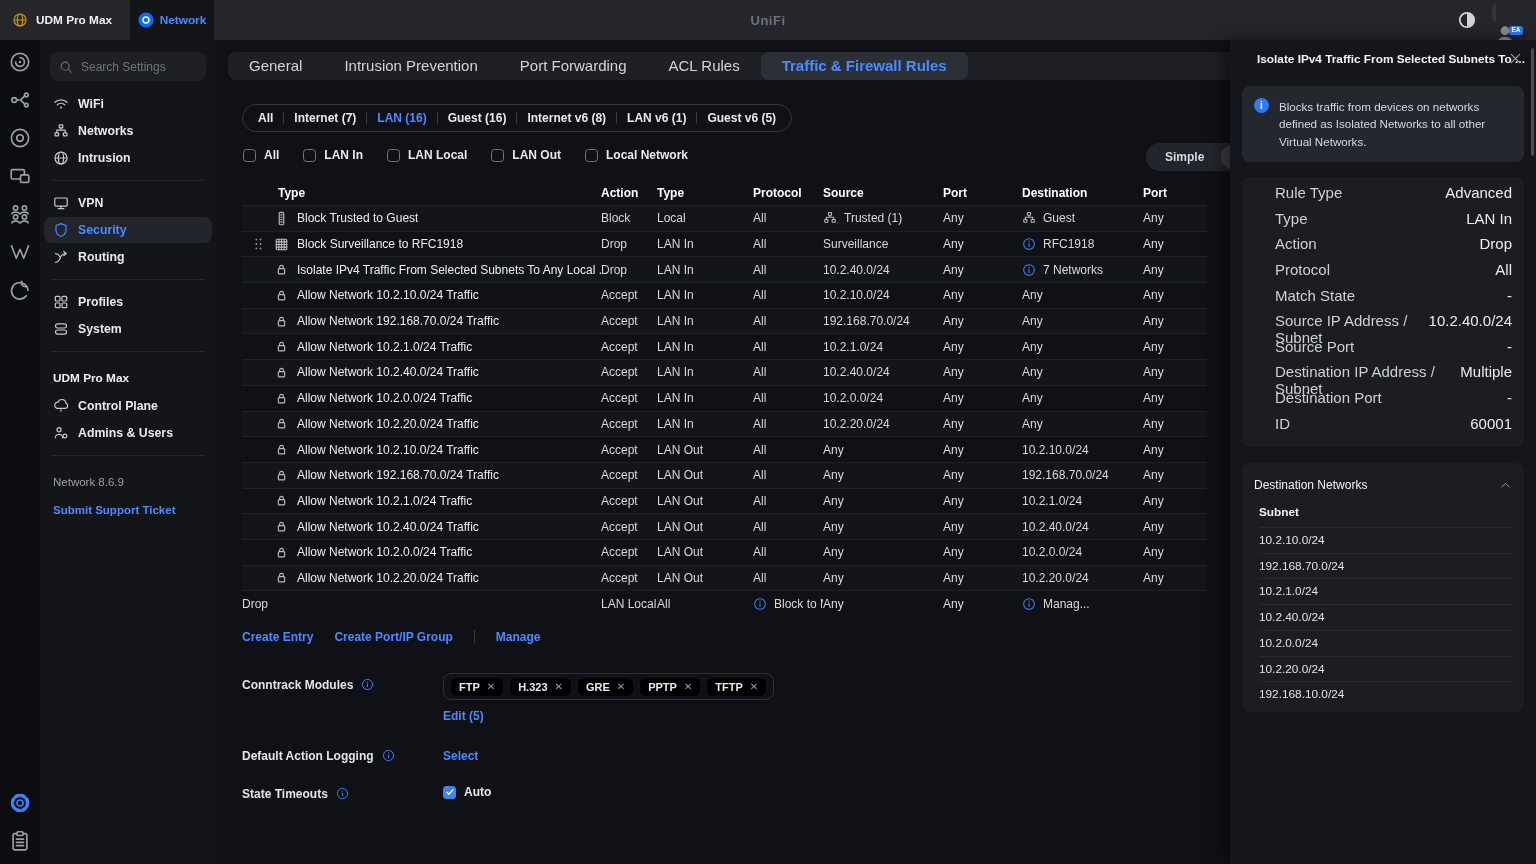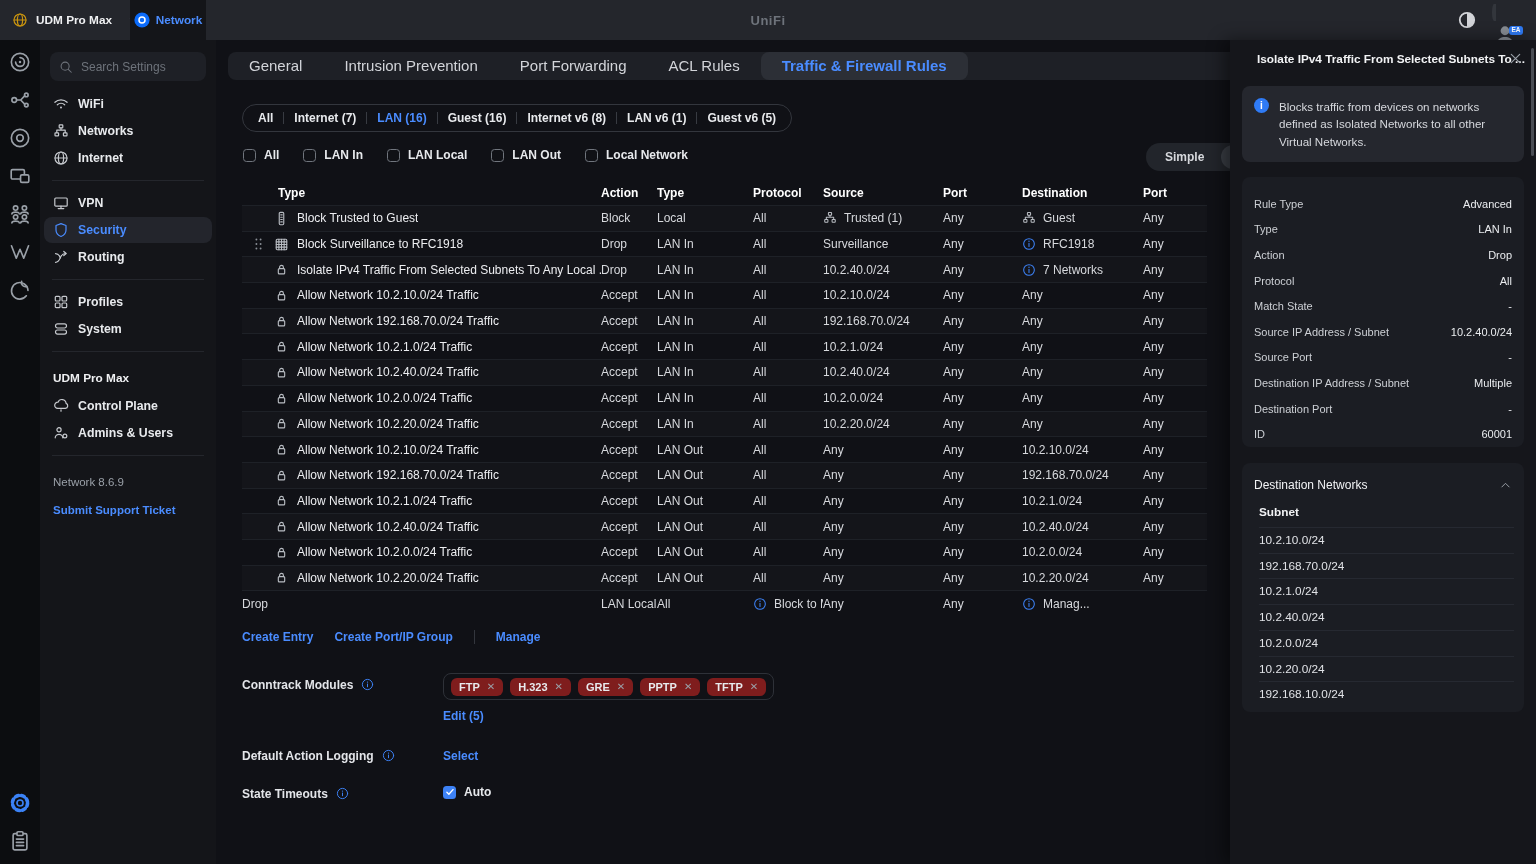--- a/index.html
+++ b/index.html
@@ -9,21 +9,21 @@
     stroke-width:1.2; stroke-linecap:round; stroke-linejoin:round; }
   svg .f { fill:currentColor; stroke:none; }
 
   
   .topbar { position:absolute; top:0; left:0; right:0; height:40px; background:#24262c;
     display:flex; align-items:center; z-index:30; }
   .console { display:flex; align-items:center; gap:8px; padding-left:12px; font-weight:700;
     font-size:11.8px; color:#f0f1f3; cursor:pointer; }
   .globe { width:16px; height:16px; color:#c9940f; }
   .chev { width:11px; height:11px; color:#9aa0a8; margin-left:8px; }
-  .app-tab { position:absolute; left:130px; top:0; width:76px; height:40px; background:#141519;
+  .app-tab { position:absolute; left:130px; top:0; width:84px; height:40px; background:#141519;
     display:flex; align-items:center; justify-content:center; gap:6px; color:#4a8cff;
     font-weight:700; font-size:11.8px; }
   .app-tab .ic { width:16px; height:16px; }
   .tb-title { position:absolute; left:50%; transform:translateX(-50%); color:#6e737b;
     font-weight:700; font-size:13px; letter-spacing:.5px; }
   .tb-right { margin-left:auto; display:flex; align-items:center; gap:16px; padding-right:18px; }
   .theme-ic { width:18px; height:18px; color:#d2d4d8; }
   .avatar { position:relative; width:26px; height:26px; }
   .avatar-circle { width:26px; height:26px; border-radius:50%; background:#33363c; overflow:hidden;
     color:#878c93; padding:3px 4px 0; }
@@ -100,40 +100,40 @@
     font-size:12px; font-weight:600; color:#4a8cff; }
   .vdiv { width:1px; height:14px; background:#33363d; }
 
   .form { margin:29px 0 0 26px; font-size:12px; }
   .form-row { display:flex; align-items:flex-start; }
   .flabel { width:201px; display:flex; align-items:flex-start; gap:8px; color:#e3e5e9;
     font-weight:600; padding-top:5px; }
   .li-info { width:13px; height:13px; color:#3d82f6; flex:0 0 13px; }
   .chips-box { display:inline-flex; gap:7px; align-items:center; border:1px solid #2e3138;
     border-radius:8px; padding:0 7px; height:27px; min-width:279px; }
-  .chip { background:#7f1d1d; border-radius:6px; padding:3px 8px; font-weight:700;
+  .chip { background:#000000; border-radius:6px; padding:3px 8px; font-weight:700;
     font-size:11px; color:#e8eaed; display:flex; gap:7px; align-items:center; }
   .chip-x { color:#9aa0a8; font-size:10px; cursor:pointer; }
   .edit-link { color:#4a8cff; font-weight:600; margin-top:9px; cursor:pointer; }
   .select-link { color:#4a8cff; font-weight:600; padding-top:5px; cursor:pointer; }
   .auto-cb { display:flex; align-items:center; gap:8px; padding-top:3px; font-weight:600; }
 
   
   .panel { position:absolute; top:40px; right:0; width:306px; bottom:0; background:#15161b;
     z-index:40; box-shadow:-6px 0 16px rgba(0,0,0,.45); }
   .panel-head { height:38px; display:flex; align-items:center; justify-content:center; position:relative; }
   .panel-title { font-weight:700; font-size:11.8px; color:#f2f3f5; max-width:252px; white-space:nowrap; }
   .close-x { position:absolute; right:13px; top:11px; width:15px; height:15px; color:#9aa0a8; cursor:pointer; }
   .info-box { margin:8px 12px 0; background:#25272e; border-radius:8px; padding:12px;
     display:flex; gap:10px; font-size:11.6px; color:#d6d8dd; line-height:1.5; }
   .info-badge { width:15px; height:15px; flex:0 0 15px; border-radius:50%; background:#2f7bf6;
     color:#fff; font-weight:700; font-size:10px; text-align:center; line-height:15px; font-style:normal; }
   .detail-card { margin:15px 12px 0; background:#1b1d23; border-radius:8px; padding:7px 12px; }
-  .detail-row { height:25.6px; display:flex; justify-content:space-between; align-items:flex-end;
-    font-size:11px; }
+  .detail-row { height:25.6px; display:flex; justify-content:space-between; align-items:flex-start;
+    font-size:15px;margin-left:21px; }
   .d-label { color:#cdd0d5; }
   .d-value { color:#eaecef; }
   .networks-card { margin:16px 12px 0; background:#1b1d23; border-radius:8px; padding:7px 0 5px; }
   .nc-head { display:flex; justify-content:space-between; align-items:center; padding:8px 12px 9px;
     font-weight:400; font-size:12px; color:#f2f3f5; cursor:pointer; }
   .nc-chev { width:13px; height:13px; color:#9aa0a8; }
   .nc-sub { padding:4px 12px 8px 17px; font-weight:700; font-size:11.8px; color:#f2f3f5; }
   .nc-row { margin:0 10px 0 17px; border-top:1px solid #262931; height:25.7px; line-height:25.7px;
     font-size:11.8px; color:#e0e2e6; }
   .panel-scroll { position:absolute; right:2px; top:8px; width:3px; height:108px;
@@ -288,21 +288,21 @@
         <span>Networks</span>
       </div>
       <div class="nav-item">
         <span class="ic">
           <svg viewBox="0 0 16 16">
             <circle cx="8" cy="8" r="6"></circle>
             <ellipse cx="8" cy="8" rx="2.6" ry="6"></ellipse>
             <path d="M2 8h12"></path>
           </svg>
         </span>
-        <span>Internet</span>
+        <span>Intrusion</span>
       </div>
       <div class="side-divider"></div>
       <div class="nav-item">
         <span class="ic">
           <svg viewBox="0 0 16 16">
             <rect x="1.8" y="3" width="12.4" height="8.2" rx="1"></rect>
             <path d="M8 11.2v2.2M5.2 13.6h5.6"></path>
           </svg>
         </span>
         <span>VPN</span>

